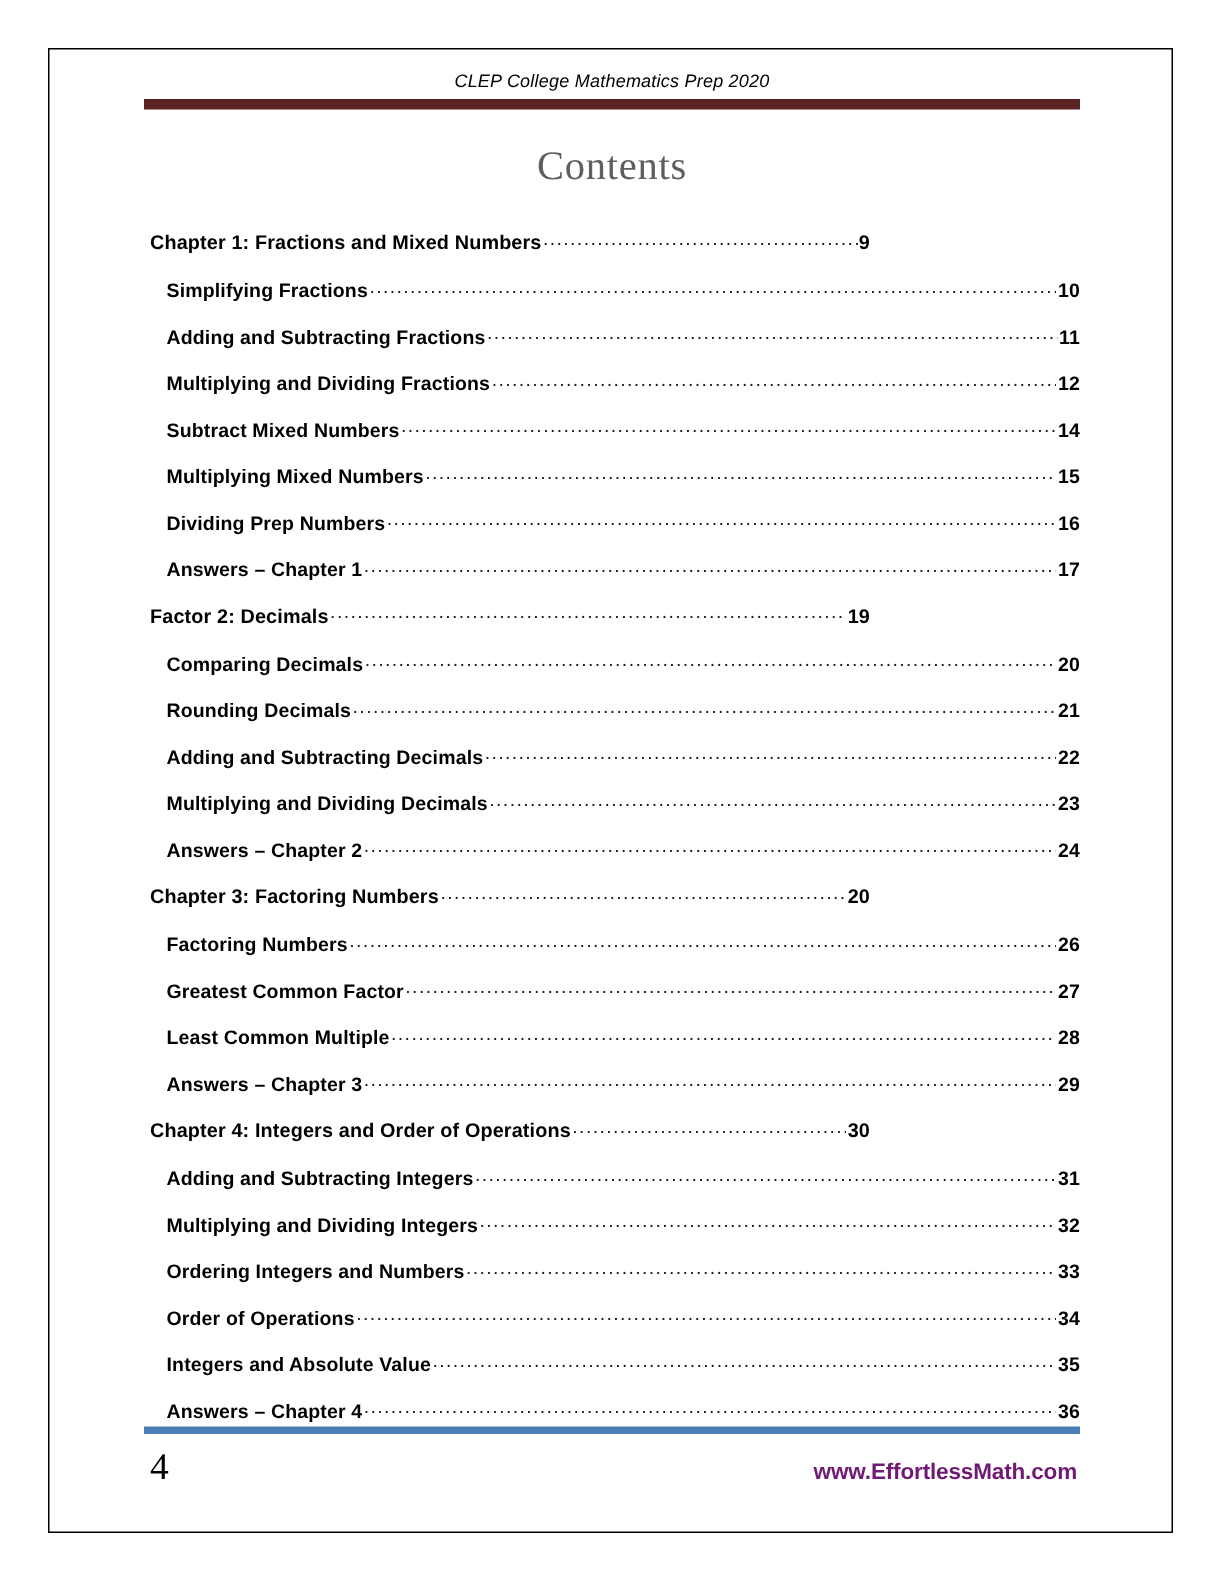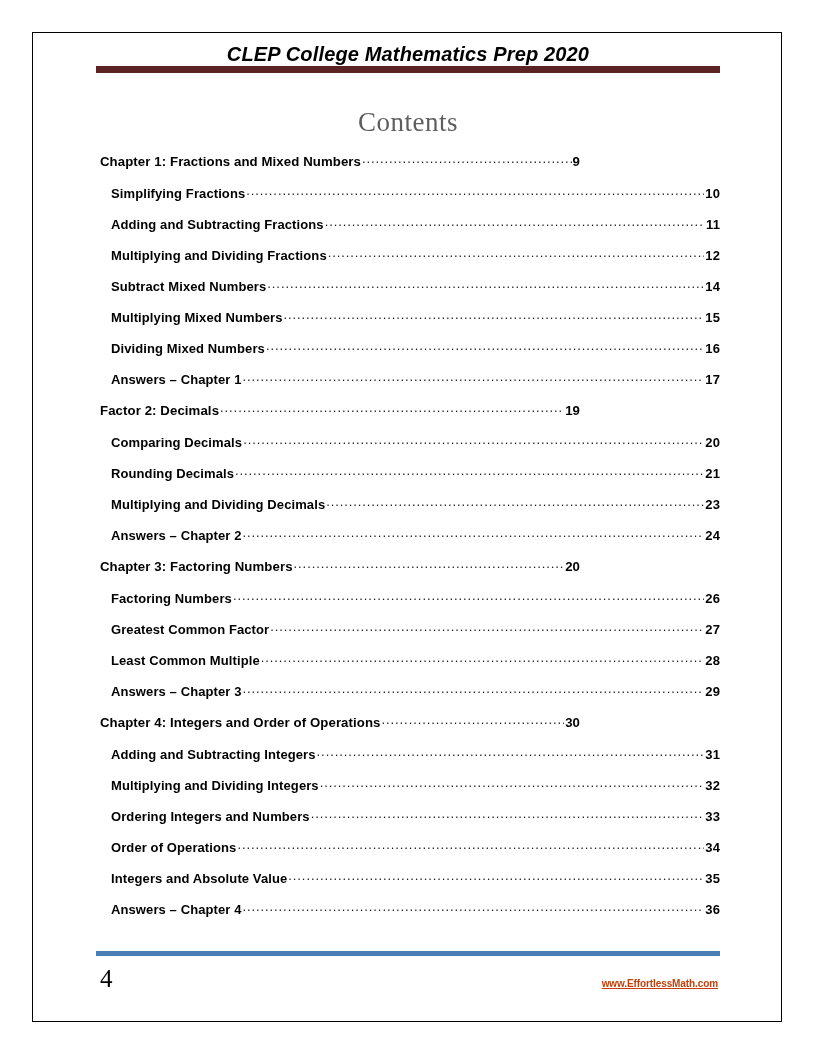--- a/index.html
+++ b/index.html
@@ -31,39 +31,39 @@
   
   .doc-header {
     position: absolute;
     left: 63px;
     top: 12px;
     width: 624px;
   }
   .doc-header-title {
     text-align: center;
     font-family: "Liberation Sans", sans-serif;
-    font-weight: bold;
+    font-weight: normal;
     font-style: italic;
-    font-size: 20px;
+    font-size: 12px;
     letter-spacing: 0.15px;
     color: #000000;
     line-height: 18px;
     white-space: nowrap;
   }
   .header-rule {
     margin-top: 3px;
     height: 7px;
     background: #5b2324;
   }
 
   
   .contents-title {
     position: absolute;
     left: 63px;
-    top: 72px;
+    top: 60px;
     width: 624px;
     text-align: center;
     font-family: "Liberation Serif", serif;
     font-size: 27px;
     color: #5e5e5e;
     line-height: 34px;
     letter-spacing: 0.5px;
   }
 
   
@@ -156,25 +156,24 @@
   .footer-page-number {
     font-family: "Liberation Serif", serif;
     font-size: 25px;
     color: #000000;
     line-height: 28px;
     padding-left: 4px;
   }
   .footer-site {
     font-family: "Liberation Sans", sans-serif;
     font-weight: bold;
-    font-size: 10px;
-    color: #c2410c;
+    font-size: 15px;
+    color: #701a75;
     letter-spacing: -0.1px;
     padding-right: 2px;
-    text-decoration: underline;
   }
 </style>
 </head>
 <body>
 
 <div class="page-frame">
 
   <div class="doc-header">
     <div class="doc-header-title">CLEP College Mathematics Prep 2020</div>
     <div class="header-rule" style="background: rgb(91, 35, 36);"></div>
@@ -207,21 +206,21 @@
         <span class="toc-text">Subtract Mixed Numbers</span>
         <span class="toc-leader"></span>
         <span class="toc-page">14</span>
       </div>
       <div class="toc-entry level-sub">
         <span class="toc-text">Multiplying Mixed Numbers</span>
         <span class="toc-leader"></span>
         <span class="toc-page">15</span>
       </div>
       <div class="toc-entry level-sub">
-        <span class="toc-text">Dividing Mixed Numbers</span>
+        <span class="toc-text">Dividing Prep Numbers</span>
         <span class="toc-leader"></span>
         <span class="toc-page">16</span>
       </div>
       <div class="toc-entry level-sub">
         <span class="toc-text">Answers – Chapter 1</span>
         <span class="toc-leader"></span>
         <span class="toc-page">17</span>
       </div>
       <div class="toc-entry level-chapter">
         <span class="toc-text">Factor 2:  Decimals</span>
@@ -230,20 +229,25 @@
       </div>
       <div class="toc-entry level-sub">
         <span class="toc-text">Comparing Decimals</span>
         <span class="toc-leader"></span>
         <span class="toc-page">20</span>
       </div>
       <div class="toc-entry level-sub">
         <span class="toc-text">Rounding Decimals</span>
         <span class="toc-leader"></span>
         <span class="toc-page">21</span>
+      </div>
+      <div class="toc-entry level-sub">
+        <span class="toc-text">Adding and Subtracting Decimals</span>
+        <span class="toc-leader"></span>
+        <span class="toc-page">22</span>
       </div>
       <div class="toc-entry level-sub">
         <span class="toc-text">Multiplying and Dividing Decimals</span>
         <span class="toc-leader"></span>
         <span class="toc-page">23</span>
       </div>
       <div class="toc-entry level-sub">
         <span class="toc-text">Answers – Chapter 2</span>
         <span class="toc-leader"></span>
         <span class="toc-page">24</span>

